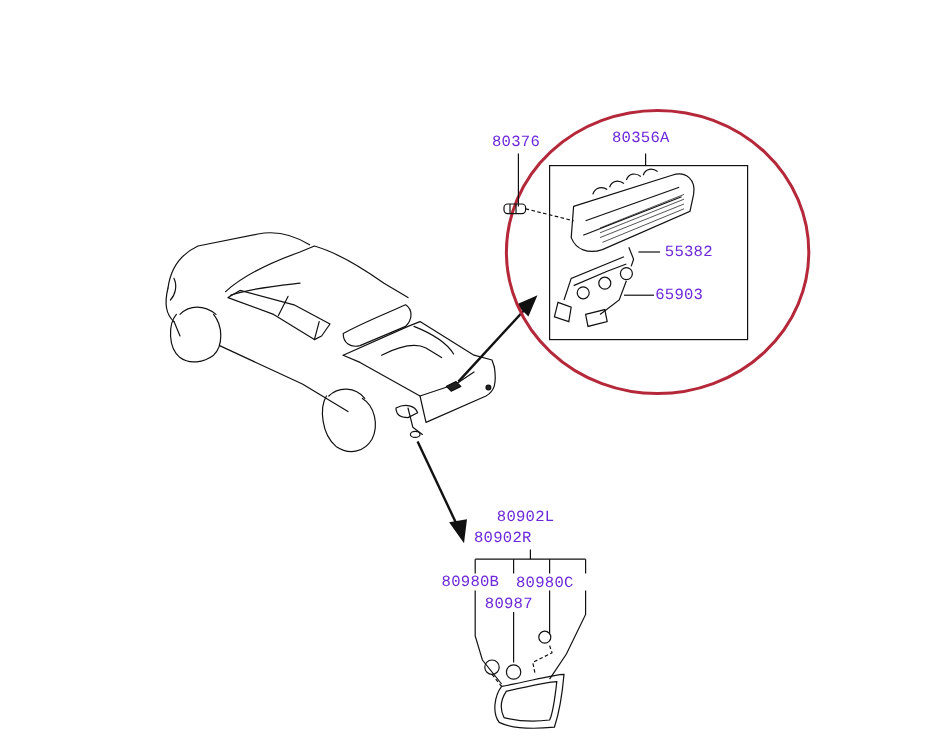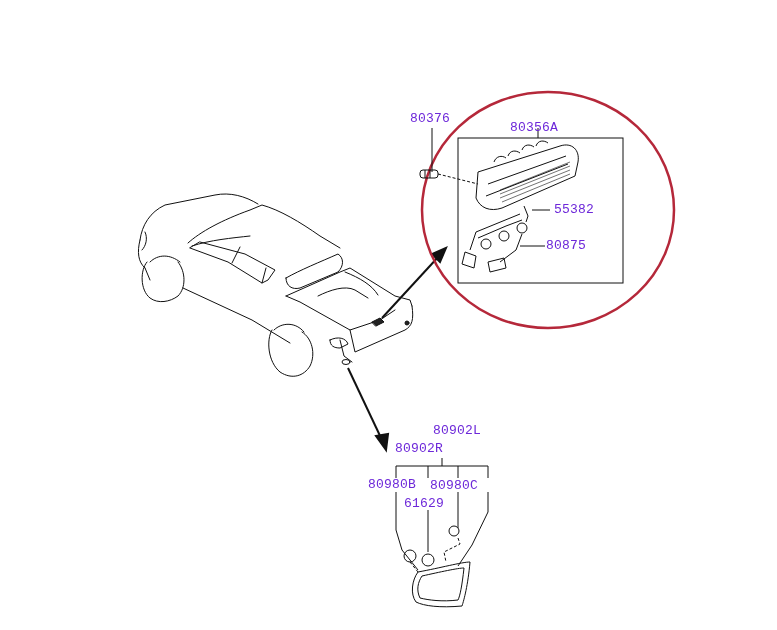--- a/index.html
+++ b/index.html
@@ -119,21 +119,21 @@
     <circle cx="454" cy="531" r="5"></circle>
     <path d="M458,538 L460,544 L444,552 L446,562" stroke-dasharray="3,2"></path>
     <path d="M410,562 L418,572" stroke-dasharray="3,2"></path>
 
     <path d="M418,572 C440,568 462,562 470,562 C468,585 464,600 462,606 C440,608 424,606 416,602 C410,594 412,580 418,572 Z"></path>
     <path d="M422,576 C440,572 458,568 464,568 C462,586 460,596 458,600 C442,602 428,600 420,598 C416,590 418,582 422,576 Z"></path>
   </g>
 </svg>
 
 <div class="lbl" style="left:410px; top:112px;">80376</div>
-<div class="lbl" style="left:510px; top:121px;">80356A</div>
+<div class="lbl" style="left:510px; top:108px;">80356A</div>
 <div class="lbl" style="left:554px; top:203px;">55382</div>
-<div class="lbl" style="left:546px; top:239px;">80875</div>
+<div class="lbl" style="left:546px; top:239px;">65903</div>
 
-<div class="lbl" style="left:433px; top:424px;">80902L</div>
+<div class="lbl" style="left:414px; top:424px;">80902L</div>
 <div class="lbl" style="left:395px; top:442px;">80902R</div>
 <div class="lbl" style="left:368px; top:478px;">80980B</div>
 <div class="lbl" style="left:430px; top:479px;text-align:right;">80980C</div>
-<div class="lbl" style="left:404px; top:497px;">61629</div>
+<div class="lbl" style="left:404px; top:497px;">80987</div>
 
 </body></html>

